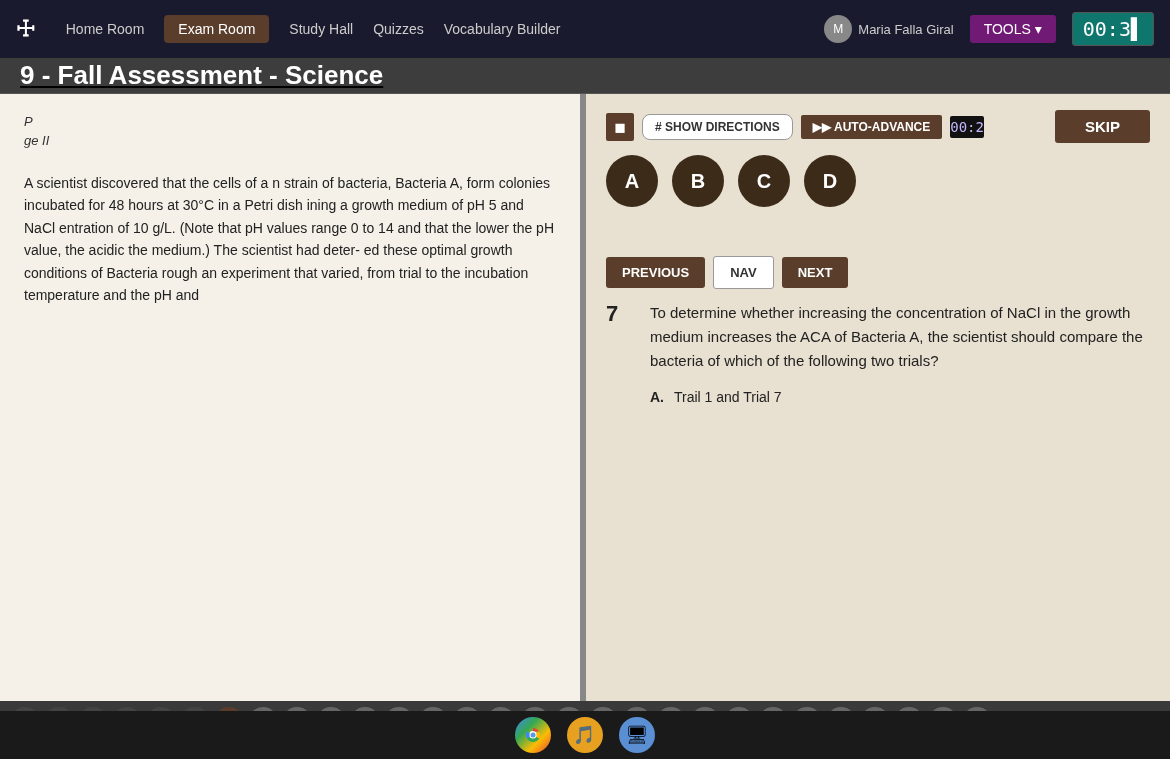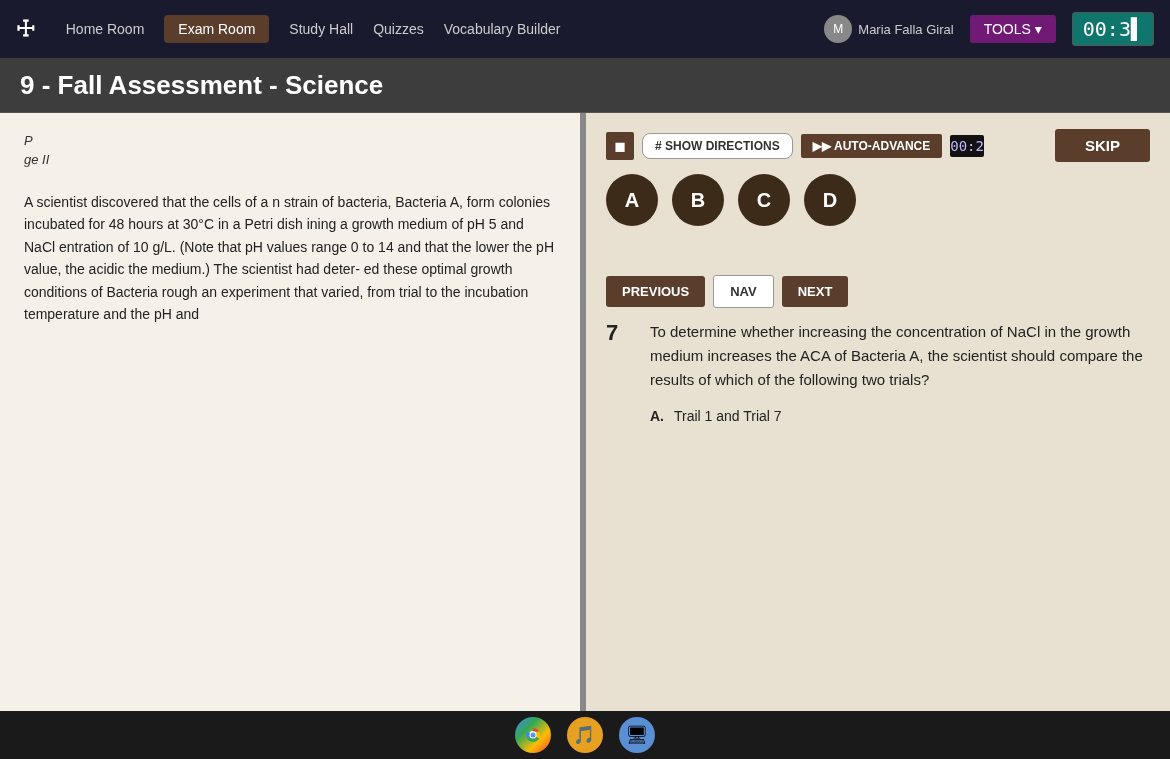--- a/index.html
+++ b/index.html
@@ -82,25 +82,26 @@
       display: flex;
       align-items: center;
       justify-content: center;
       color: #fff;
       font-size: 12px;
     }
 
     
     .title-bar {
       background: #3d3d3d;
-      height: 55px;
+      height: 36px;
       display: flex;
       align-items: center;
       padding: 4px 20px;
       border-bottom: 1px solid #555;
+      text-decoration: underline;
     }
     .page-title {
       color: #fff;
       font-size: 26px;
       font-weight: bold;
     }
 
     
     .main-content {
       display: flex;
@@ -422,21 +423,21 @@
 
     <div class="nav-buttons">
       <button class="nav-btn">PREVIOUS</button>
       <button class="nav-btn white">NAV</button>
       <button class="nav-btn">NEXT</button>
     </div>
 
     <div class="question-area">
       <span class="question-number">7</span>
       <div class="question-body">
-        <div class="question-text">To determine whether increasing the concentration of NaCl in the growth medium increases the ACA of Bacteria A, the scientist should compare the results of which of the following two trials?</div>
+        <div class="question-text">To determine whether increasing the concentration of NaCl in the growth medium increases the ACA of Bacteria A, the scientist should compare the bacteria of which of the following two trials?</div>
         <div class="answer-choice">
           <span class="answer-choice-letter">A.</span>
           <span>Trail 1 and Trial 7</span>
         </div>
       </div>
     </div>
 
   </div>
 </div>
 

